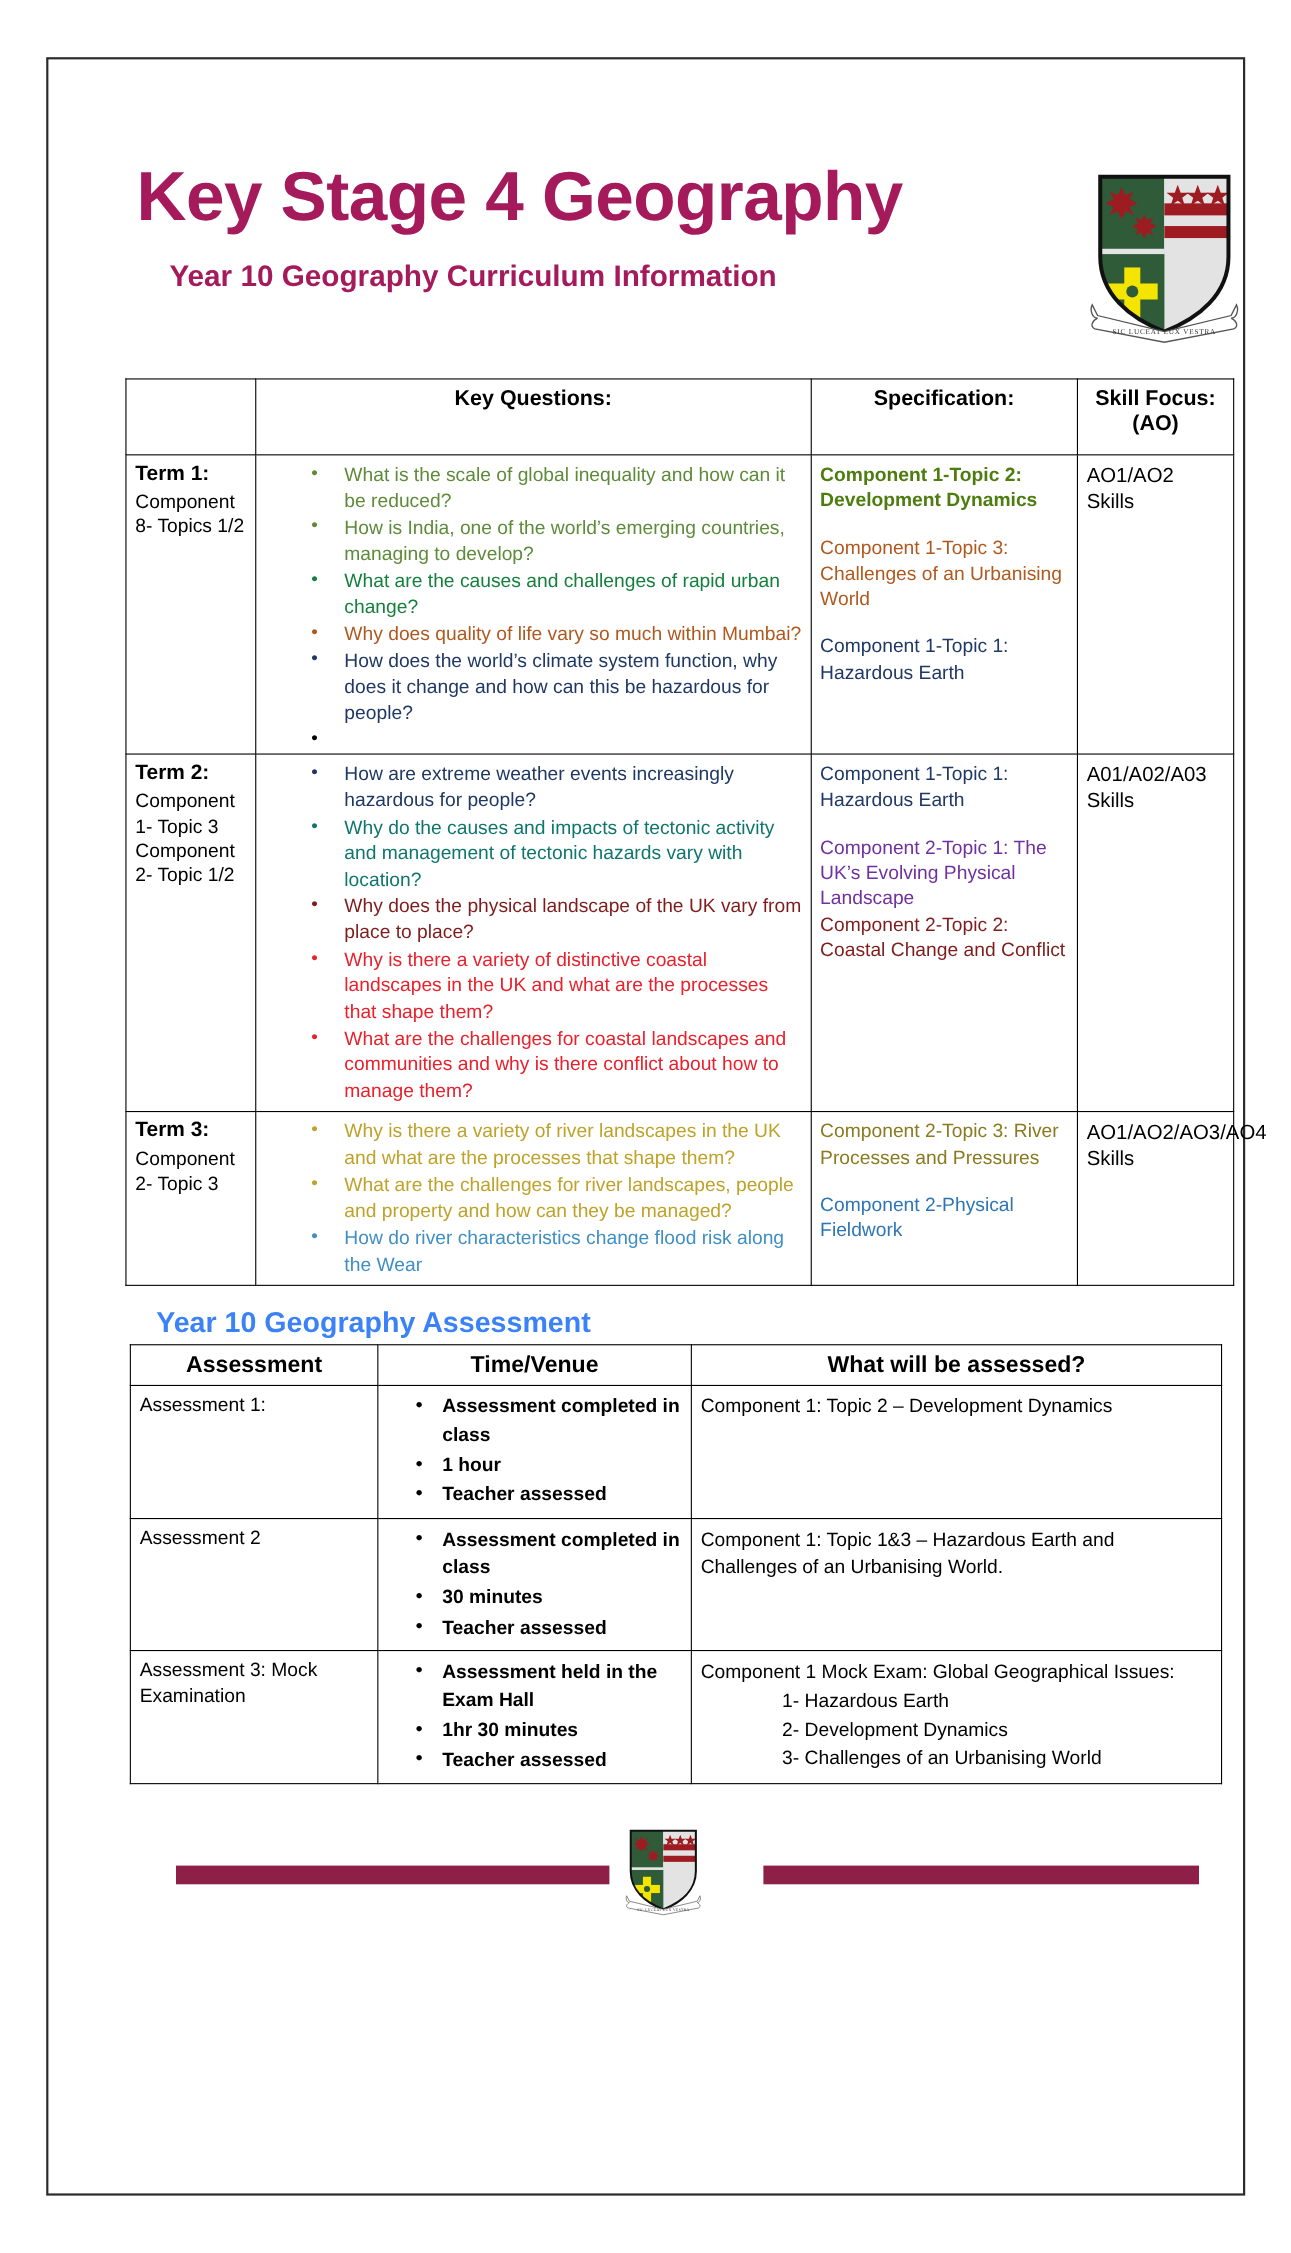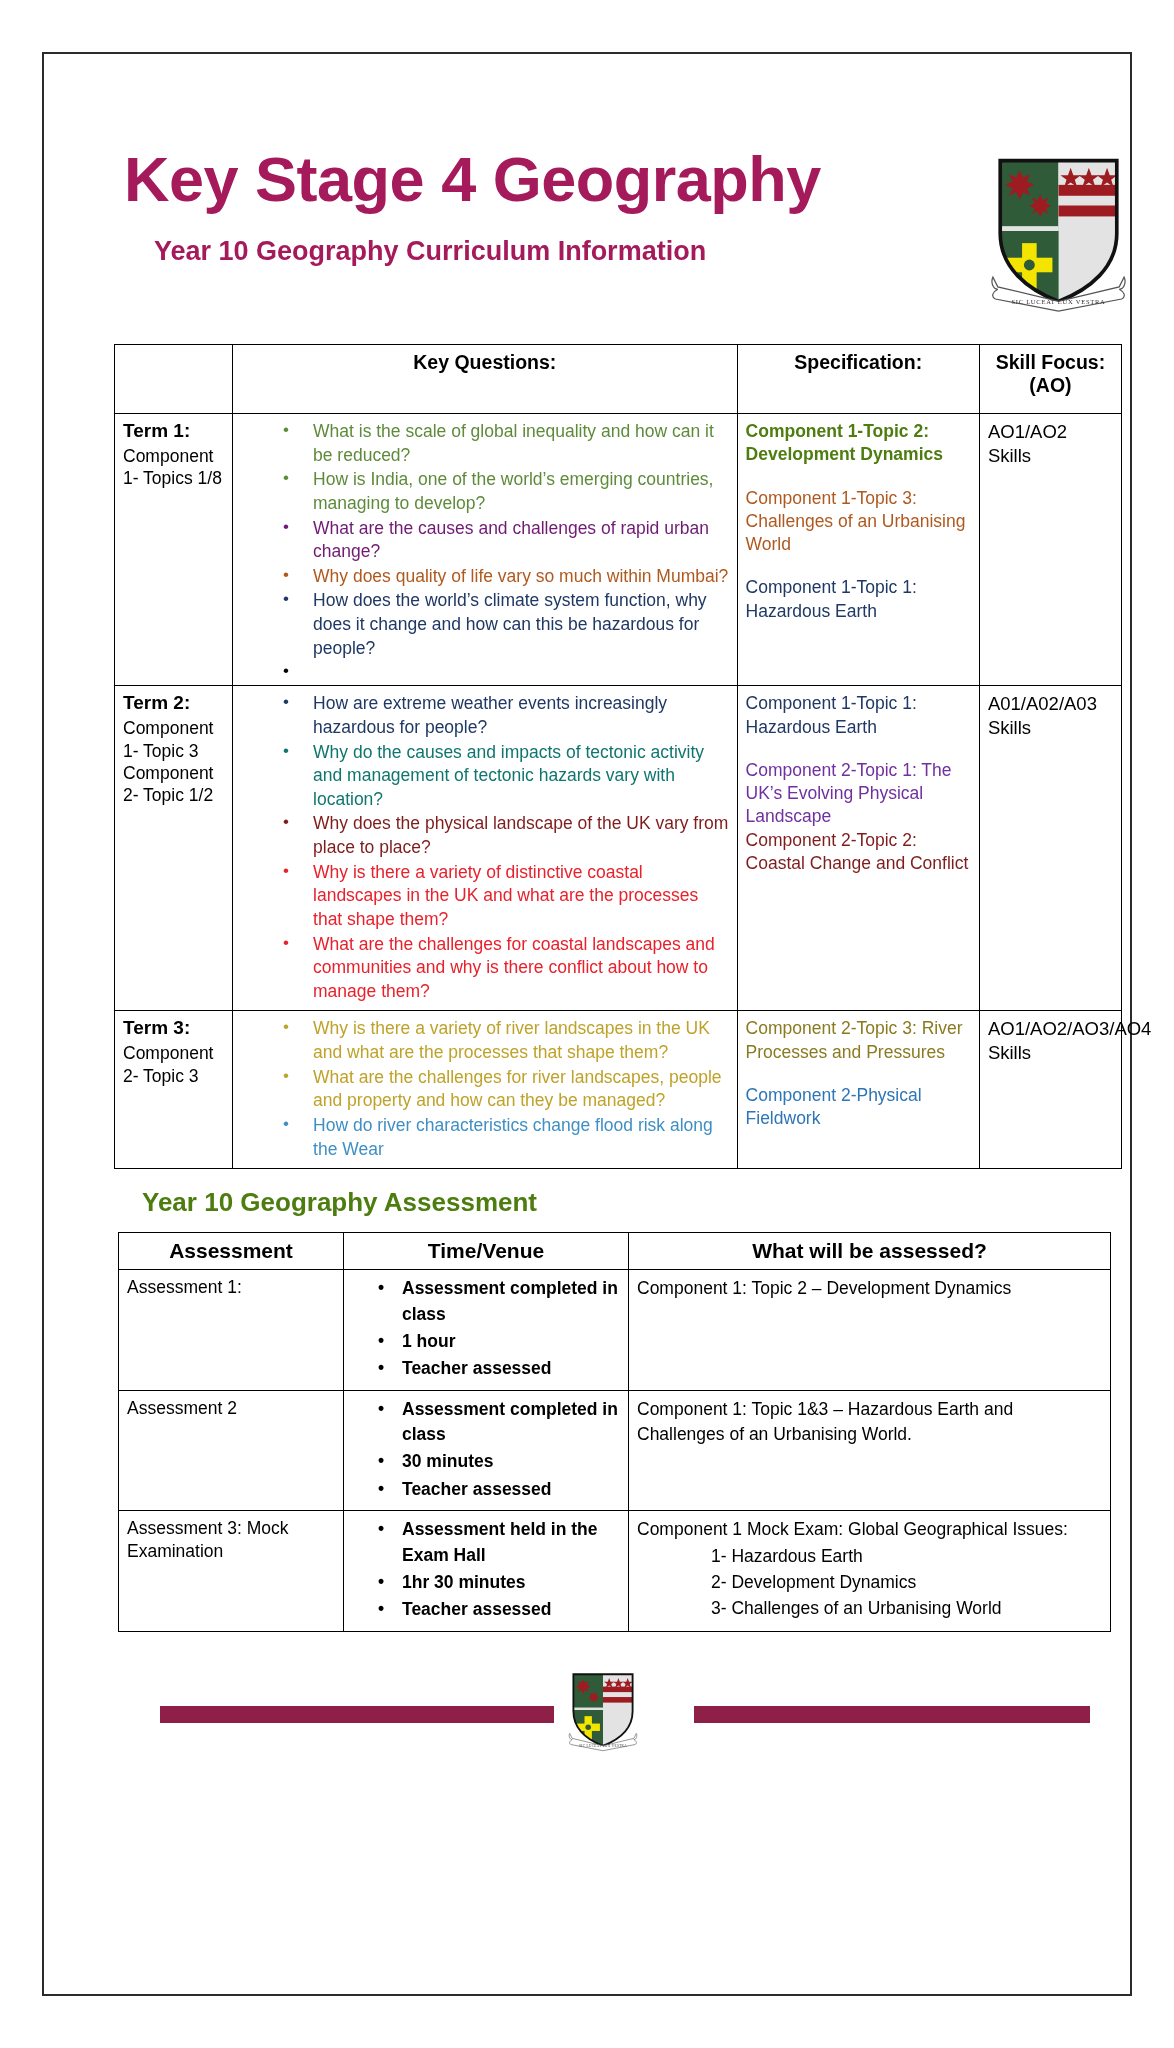--- a/index.html
+++ b/index.html
@@ -123,24 +123,24 @@
   }
   .spec-gap { height: 20px; }
   .skill-text {
     font-size: 18.5px;
     line-height: 1.3;
     color: #000;
   }
 
   
   .assess-title {
-    color: #4d7c0f;
+    color: #3b82f6;
     font-size: 26px;
     font-weight: bold;
-    margin: 18px 0 14px 28px;
+    margin: 18px 0 4px 28px;
   }
   table.assessment {
     border-collapse: collapse;
     width: 992px;
     table-layout: fixed;
     margin-left: 4px;
   }
   table.assessment td, table.assessment th {
     border: 1.6px solid #000;
     vertical-align: top;
@@ -278,27 +278,27 @@
           <div>Skill Focus:</div>
           <div>(AO)</div>
         </td>
       </tr>
 
       </tbody>
         <tbody id="term-rows">
           <tr>
             <td>
               <div class="term-label">Term 1:</div>
-              <div class="term-sub">Component 1- Topics 1/8</div>
+              <div class="term-sub">Component 8- Topics 1/2</div>
             </td>
             <td>
               <ul class="kq">
                 <li style="color: rgb(94, 139, 58);">What is the scale of global inequality and how can it be reduced?</li>
                 <li style="color: rgb(94, 139, 58);">How is India, one of the world’s emerging countries, managing to develop?</li>
-                <li style="color: #701a75;">What are the causes and challenges of rapid urban change?</li>
+                <li style="color: #15803d;">What are the causes and challenges of rapid urban change?</li>
                 <li style="color: rgb(176, 89, 31);">Why does quality of life vary so much within Mumbai?</li>
                 <li style="color: rgb(31, 56, 100);">How does the world’s climate system function, why does it change and how can this be hazardous for people?</li>
                 <li class="empty" style="color: rgb(0, 0, 0);"></li>
               </ul>
             </td>
             <td>
               <div class="spec-line" style="color: #4d7c0f; font-weight: bold;">Component 1-Topic 2: Development Dynamics</div>
               <div class="spec-gap"></div>
               <div class="spec-line" style="color: rgb(176, 89, 31);">Component 1-Topic 3: Challenges of an Urbanising World</div>
               <div class="spec-gap"></div>

